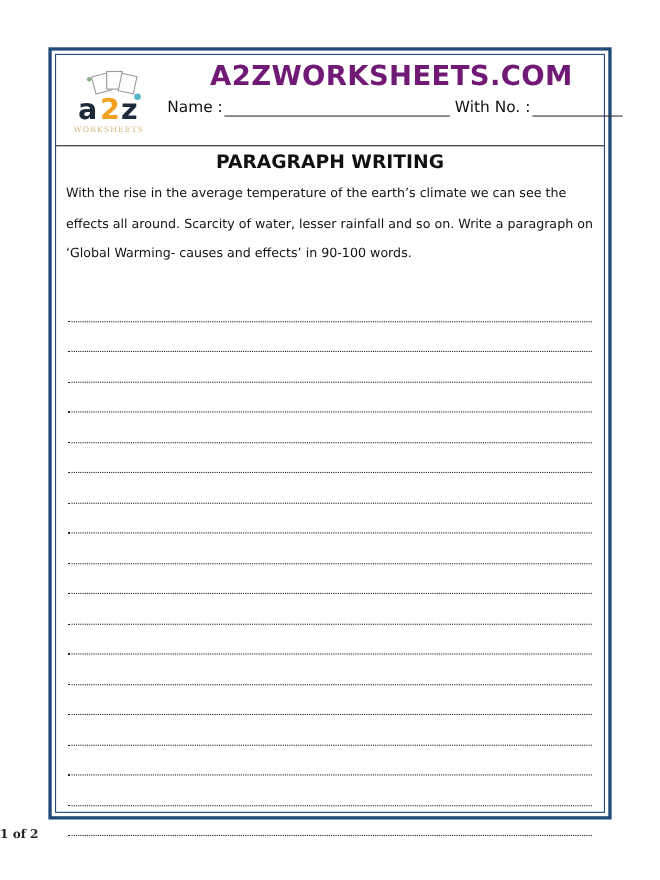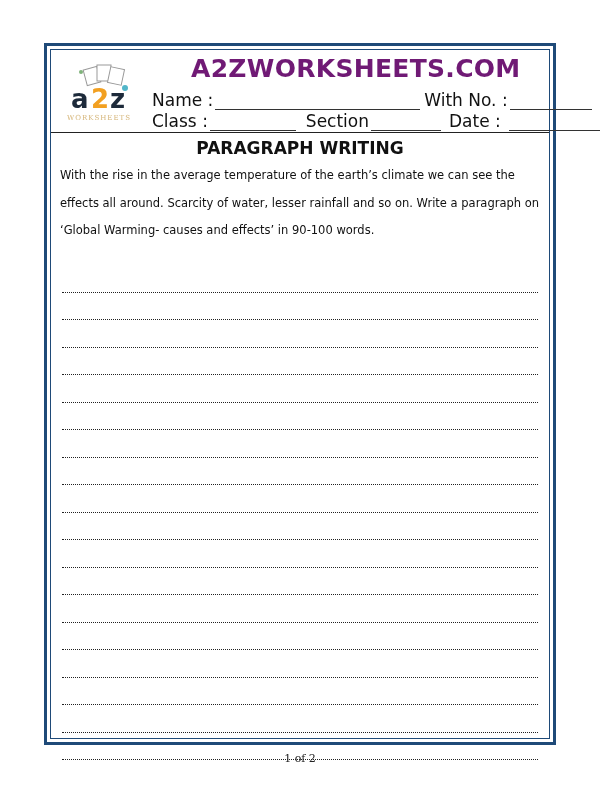--- a/index.html
+++ b/index.html
@@ -2,29 +2,29 @@
 <html><head>
 <meta charset="utf-8">
 <style>
   html, body { margin:0; padding:0; background:#ffffff; }
   body { width:600px; height:800px; position:relative; overflow:hidden; font-family:"DejaVu Sans", sans-serif; color:#111; }
   .outer-frame { position:absolute; left:44px; top:43px; width:512px; height:702px; border:3px solid #1f4a78; box-sizing:border-box; }
   .inner-frame { position:absolute; left:3px; top:3px; right:3px; bottom:3px; border:1px solid #1f4a78; }
   .header { position:absolute; left:0; top:0; right:0; height:82px; border-bottom:1px solid #222; }
   .logo { position:absolute; left:12px; top:12px; width:80px; height:66px; }
   .site-title { position:absolute; left:140px; top:4px; font-family:"DejaVu Sans", sans-serif; font-weight:bold; font-size:25px; color:#701a75; letter-spacing:0.3px; }
-  .field-row { position:absolute; left:101px; font-size:17px; color:#111; display:flex; align-items:flex-end; white-space:nowrap; }
+  .field-row { position:absolute; left:101px; font-size:14px; color:#111; display:flex; align-items:flex-end; white-space:nowrap; }
   .field-row .blank { display:inline-block; border-bottom:1px solid #333; height:12px; margin:0 4px 0 2px; }
   .row1 { top:40px; }
   .row2 { top:61px; }
   .section-title { position:absolute; left:0; right:0; top:88px; text-align:center; font-weight:bold; font-size:17px; }
   .prompt { position:absolute; left:9px; right:9px; top:112px; font-weight:normal; font-size:11.5px; line-height:27.5px; }
   .lines { position:absolute; left:11px; right:11px; top:215px; }
   .write-line { height:27.5px; border-bottom:1px dotted #222; box-sizing:border-box; }
-  .page-num { position:absolute; left:0; right:0; top:752px; text-align:center; font-family:"DejaVu Serif", serif; font-size:11px; color:#222; }
+  .page-num { position:absolute; left:0; right:0; top:752px; font-family:"DejaVu Serif", serif; font-size:11px; color:#222;font-weight:bold; }
 </style>
 </head>
 <body>
 
 <div class="outer-frame">
   <div class="inner-frame">
 
     <div class="header">
       <div class="logo">
         <svg width="80" height="66" viewBox="0 0 80 66">
@@ -42,28 +42,20 @@
 
       <div class="site-title">A2ZWORKSHEETS.COM</div>
 
       <div class="field-row row1">
         <span>Name :</span>
         <span class="blank" style="width:205px"></span>
         <span>With No. :</span>
         <span class="blank" style="width:82px"></span>
       </div>
 
-      <div class="field-row row2">
-        <span>Class :</span>
-        <span class="blank" style="width:86px"></span>
-        <span style="margin-left:6px">Section</span>
-        <span class="blank" style="width:70px"></span>
-        <span style="margin-left:4px">Date :</span>
-        <span class="blank" style="width:96px;margin-left:8px"></span>
-      </div>
     </div>
 
     <div class="section-title">PARAGRAPH WRITING</div>
 
     <div class="prompt">With the rise in the average temperature of the earth’s climate we can see the effects all around. Scarcity of water, lesser rainfall and so on. Write a paragraph on ‘Global Warming- causes and effects’  in 90-100 words.</div>
 
     <div class="lines" id="lines">
         <div class="write-line"></div>
         <div class="write-line"></div>
         <div class="write-line"></div>

